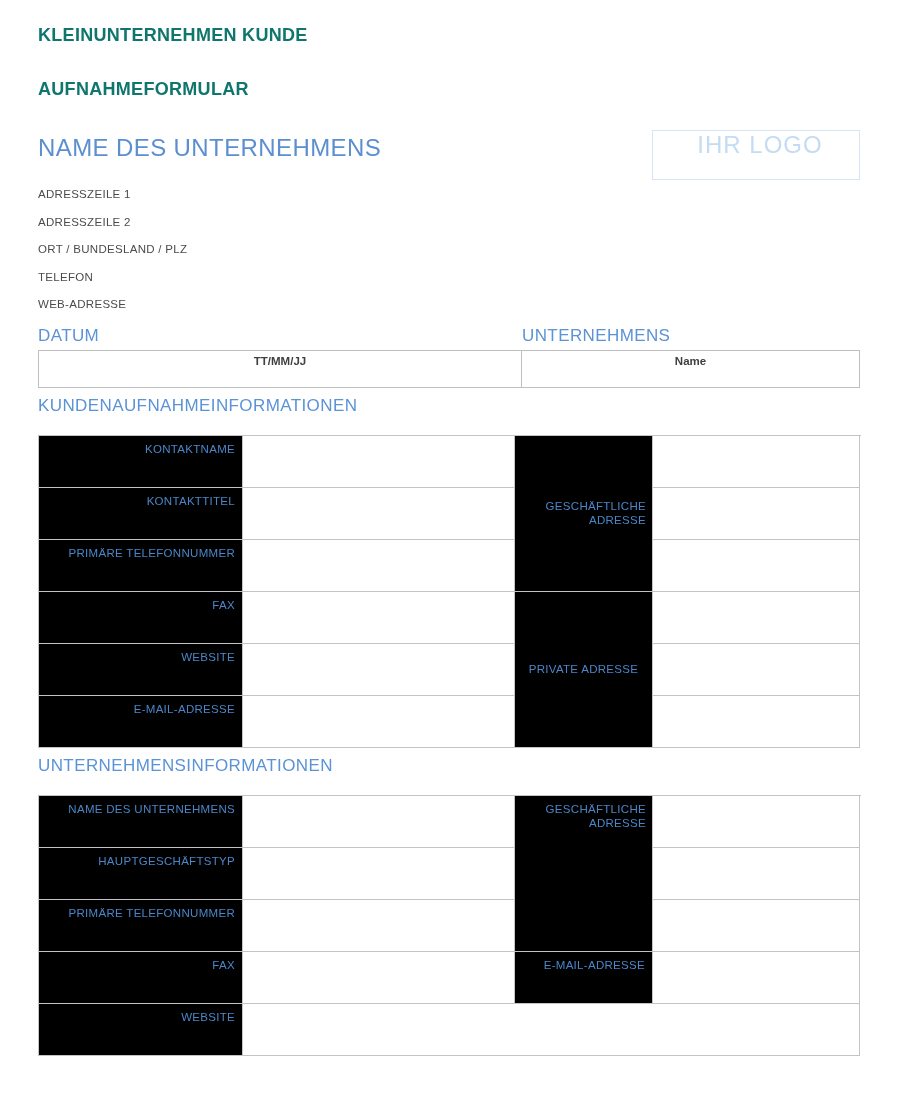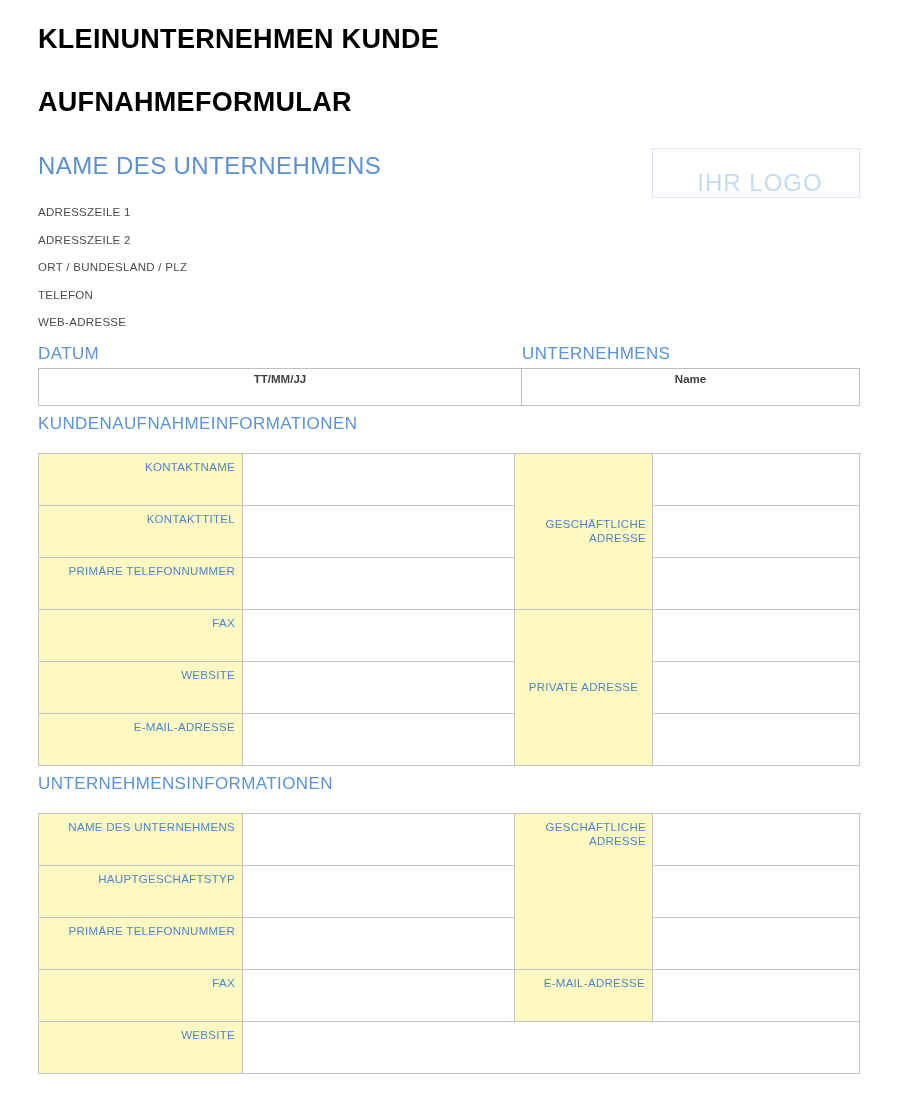--- a/index.html
+++ b/index.html
@@ -17,23 +17,23 @@
   }
 
   .page {
     padding: 26px 40px 0 38px;
     box-sizing: border-box;
     width: 900px;
   }
 
   
   .doc-title {
-    font-size: 27px;
+    font-size: 18px;
     font-weight: bold;
-    color: #000000;
+    color: #0f766e;
     letter-spacing: 0.3px;
     line-height: 1.0;
     margin: 0;
   }
   .doc-title .line2 {
     display: block;
     margin-top: 36px;
   }
 
   
@@ -49,21 +49,21 @@
     color: #5b8fd0;
     letter-spacing: 0.4px;
     line-height: 1;
     padding-top: 6px;
   }
   .logo-box {
     width: 208px;
     height: 50px;
     border: 1px solid #d6e6f6;
     display: flex;
-    align-items: flex-end;
+    align-items: flex-start;
     justify-content: center;
     box-sizing: border-box;
     flex: none;
     padding-left: 8px;
   }
   .logo-text {
     font-size: 24px;
     font-weight: 300;
     color: #c3dcf2;
     letter-spacing: 1px;
@@ -136,21 +136,21 @@
   }
   .cell {
     border-right: 1px solid #c4c4c4;
     border-bottom: 1px solid #c4c4c4;
     box-sizing: border-box;
     font-size: 11.5px;
     letter-spacing: 0.3px;
     line-height: 1.25;
   }
   .cell.label {
-    background: #fef9c3;
+    background: #000000;
     color: #4a86c8;
     text-align: right;
     padding: 6px 7px 4px 6px;
   }
   .cell.label.merged {
     text-align: right;
     display: flex;
     align-items: center;
     justify-content: center;
     padding: 6px;

